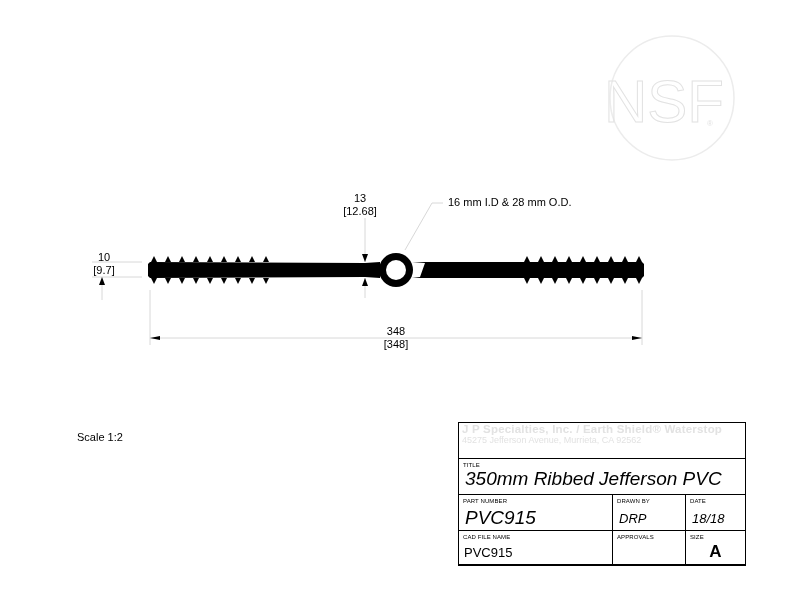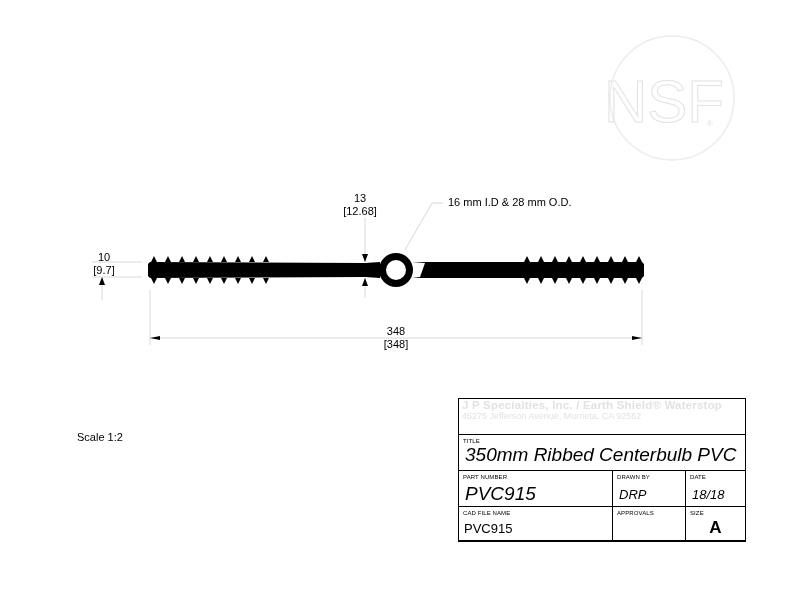--- a/index.html
+++ b/index.html
@@ -3,21 +3,21 @@
 <meta charset="utf-8">
 <style>
   html, body { margin:0; padding:0; background:#ffffff; }
   body { width:792px; height:612px; position:relative; overflow:hidden;
          font-family:"Liberation Sans", sans-serif; color:#000; }
   .abs { position:absolute; }
   #drawing { position:absolute; left:0; top:0; }
   .dimtxt { font-family:"Liberation Sans", sans-serif; font-size:11px; text-anchor:middle; fill:#000; }
   .scale { left:77px; top:431px; font-size:11px; }
   
-  .tb { position:absolute; left:458px; top:398px; width:288px; height:144px;
+  .tb { position:absolute; left:458px; top:422px; width:288px; height:144px;
         border:1.5px solid #000; box-sizing:border-box; }
   .tb .row { position:absolute; left:0; right:0; border-bottom:1.5px solid #000; box-sizing:border-box; }
   .company { top:0; height:36px; padding:1px 3px; color:#e2e2e2; font-size:9px; line-height:11px; }
   .company .name { font-size:11.5px; font-weight:bold; letter-spacing:0.2px; }
   .lbl { font-size:6px; text-transform:uppercase; position:absolute; left:4px; top:3px; letter-spacing:0.1px; }
   .titlerow { top:36px; height:36px; }
   .titlerow .val { position:absolute; left:6px; top:9px; font-size:19px; font-style:italic; }
   .partrow { top:72px; height:36px; border-bottom:1.5px solid #000; }
   .cadrow { top:108px; height:34px; border-bottom:none; }
   .cell { position:absolute; top:0; bottom:0; box-sizing:border-box;text-decoration:underline; }
@@ -123,21 +123,21 @@
 
 <div class="abs scale">Scale 1:2</div>
 
 <div class="tb">
   <div class="row company">
     <div class="name">J P Specialties, Inc. / Earth Shield® Waterstop</div>
     <div>45275 Jefferson Avenue, Murrieta, CA 92562</div>
   </div>
   <div class="row titlerow">
     <span class="lbl">TITLE</span>
-    <span class="val">350mm Ribbed Centerbulb PVC</span>
+    <span class="val">350mm Ribbed Jefferson PVC</span>
   </div>
   <div class="row partrow">
     <div class="cell" style="left:0; width:153px;">
       <span class="lbl">PART NUMBER</span>
       <span class="bigval">PVC915</span>
     </div>
     <div class="cell divl" style="left:153px; width:73px;padding-left:24px;">
       <span class="lbl">DRAWN BY</span>
       <span class="midval">DRP</span>
     </div>

